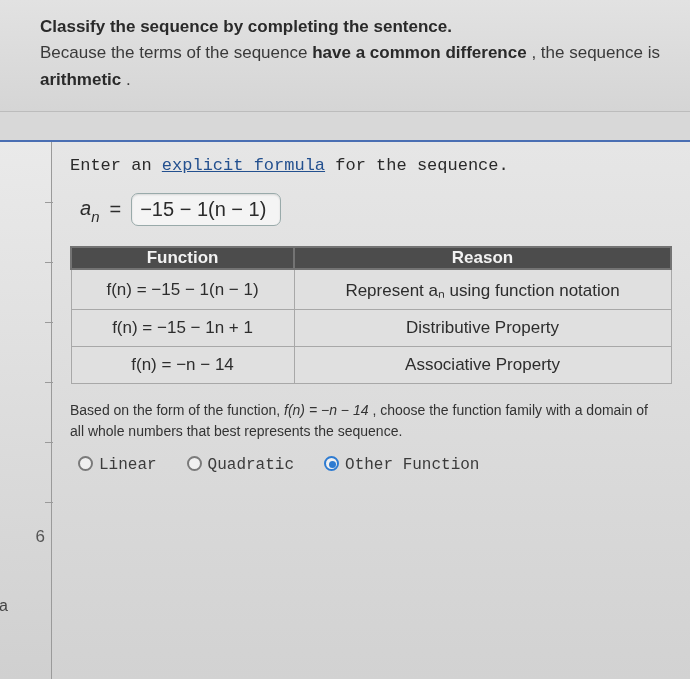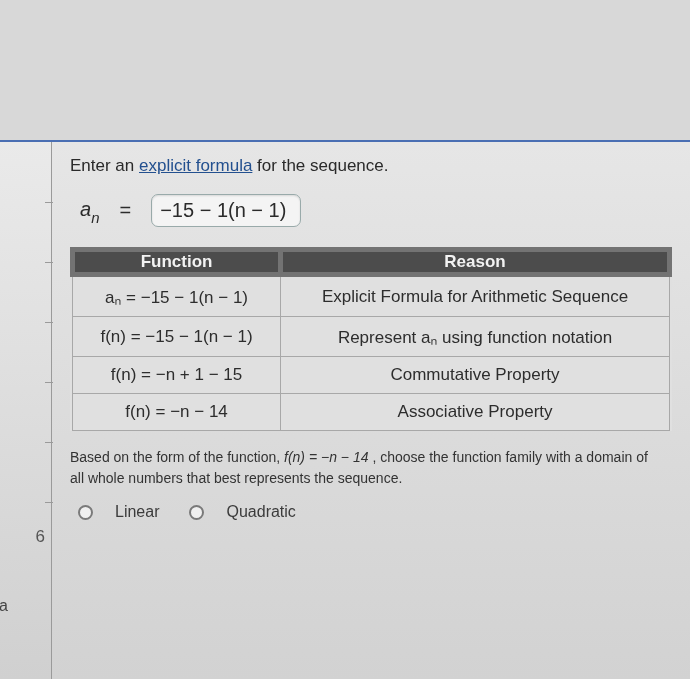--- a/index.html
+++ b/index.html
@@ -55,23 +55,23 @@
     font-size: 16px;
     color: #444;
     white-space: nowrap;
   }
   .content {
     position: absolute;
     left: 52px; right: 0; top: 0; bottom: 0;
     padding: 14px 18px 12px 18px;
     font-size: 17px;
   }
-  .prompt { margin-bottom: 18px; color: #2a2a2a; }
+  .prompt { margin-bottom: 18px; color: #2a2a2a; font-family: Liberation Mono, monospace; }
   .underline-link { text-decoration: underline; color: #23508f; }
-  .eq-row { display: flex; align-items: center; gap: 20px; margin: 10px 0 20px 10px; font-size: 20px; color: #2b2b2b; }
+  .eq-row { display: flex; align-items: center; gap: 10px; margin: 10px 0 20px 10px; font-size: 20px; color: #2b2b2b; }
   .sub { font-style: italic; }
   .sub sub { font-style: italic; font-size: 0.75em; position: relative; top: 2px; }
   .input-box {
     border: 1px solid #9aa; background: #f4f4f4;
     border-radius: 7px;
     padding: 4px 8px;
     font-size: 20px;
     font-family: inherit;
     color: #2b2b2b;
     min-width: 150px;
@@ -80,43 +80,44 @@
   table.tbl {
     width: 100%;
     border-collapse: collapse;
     background: #e0e0e0;
     margin-bottom: 16px;
   }
   table.tbl th {
     background: #4c4c4c; color: #f2f2f2;
     font-weight: 700; font-size: 17px;
     padding: 0 10px; 
-    border: 5px solid #737373;
+    border: 2px solid #737373;
   }
   table.tbl td {
     border: 1px solid #a8a8a8;
     padding: 8px 12px;
     font-size: 17px;
     text-align: center;
     color: #2d2d2d;
   }
   table.tbl td.func {
     font-family: inherit;
     text-align: center;
     white-space: nowrap;
   }
   .below-text { font-size: 14px; line-height: 1.5; color: #333; padding-right: 10px; }
   .radio-row {
     display: flex; gap: 30px; align-items: center;
     margin-top: 14px; padding-left: 8px;
     font-size: 16px; color: #3b3b3b;
   }
   .radio {
-    display: inline-flex; align-items: center; gap: 22px;
+    display: inline-flex; gap: 6px;
     cursor: pointer;
+    font-family: Liberation Mono, monospace;
   }
   .radio .dot {
     width: 15px; height: 15px; border-radius: 50%;
     border: 2px solid #7a7a7a; background: #f0f0f0;
     position: relative; flex: none;
   }
   .radio.selected .dot {
     border-color: #2e7bd1;
   }
   .radio.selected .dot::after {
@@ -124,20 +125,30 @@
     width: 7px; height: 7px; border-radius: 50%;
     background: #2e7bd1;
   }
   .it { font-style: italic; }
 </style>
 </head>
 <body>
 
 <div class="page">
 
+  <div class="top-block">
+    <div class="bold">Classify the sequence by completing the sentence.</div>
+    <div>
+      <span>Because the terms of the sequence </span>
+      <span class="bold">have a common difference</span>
+      <span> , the sequence is </span>
+      <span class="bold">arithmetic</span>
+      <span> .</span>
+    </div>
+  </div>
 
   <div class="main-frame">
 
     <div class="left-rail">
       <div class="rail-tick" style="top:60px"></div>
       <div class="rail-tick" style="top:120px"></div>
       <div class="rail-tick" style="top:180px"></div>
       <div class="rail-tick" style="top:240px"></div>
       <div class="rail-tick" style="top:300px"></div>
       <div class="rail-tick" style="top:360px"></div>
@@ -164,30 +175,26 @@
 
       <table class="tbl">
         <thead>
           <tr>
             <th>Function</th>
             <th>Reason</th>
           </tr>
         </thead>
         <tbody>
           <tr>
-            <td class="func">aₙ = −15 − 1(n − 1)</td>
-            <td>Explicit Formula for Arithmetic Sequence</td>
-          </tr>
-          <tr>
             <td class="func">f(n) = −15 − 1(n − 1)</td>
             <td>Represent aₙ using function notation</td>
           </tr>
           <tr>
-            <td class="func">f(n) = −n + 1 − 15</td>
-            <td>Commutative Property</td>
+            <td class="func">f(n) = −15 − 1n + 1</td>
+            <td>Distributive Property</td>
           </tr>
           <tr>
             <td class="func">f(n) = −n − 14</td>
             <td>Associative Property</td>
           </tr>
         </tbody>
       </table>
 
       <div class="below-text">
         <span>Based on the form of the function, </span>
@@ -197,17 +204,21 @@
 
       <div class="radio-row">
         <span class="radio">
           <span class="dot"></span>
           <span>Linear</span>
         </span>
         <span class="radio">
           <span class="dot"></span>
           <span>Quadratic</span>
         </span>
+        <span class="radio selected">
+          <span class="dot"></span>
+          <span>Other Function</span>
+        </span>
       </div>
 
     </div>
   </div>
 </div>
 
 </body></html>

